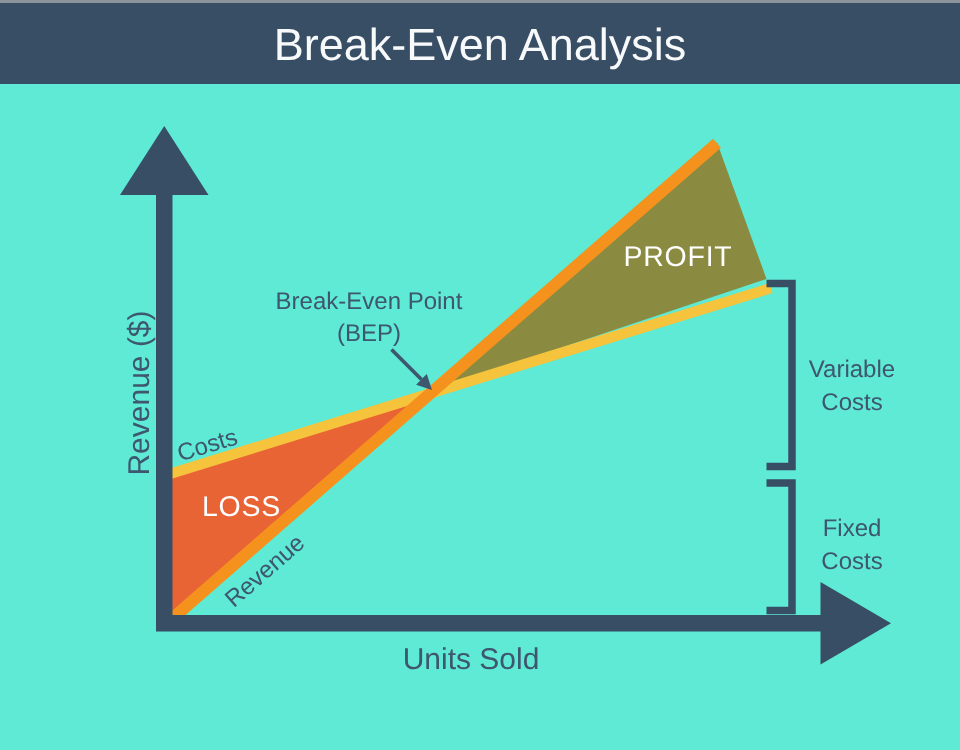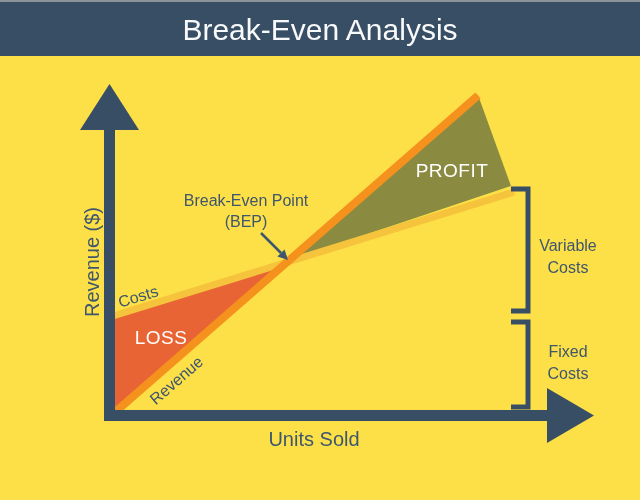--- a/index.html
+++ b/index.html
@@ -1,16 +1,16 @@
 <!DOCTYPE html>
 <html><head>
 <meta charset="utf-8">
 <style>
   html,body{margin:0;padding:0;background:#ffffff;}
-  .stage{width:640px;height:500px;position:relative;overflow:hidden;background:#fde047;}
+  .stage{width:640px;height:500px;position:relative;overflow:hidden;background:#5eead4;}
   svg{display:block;}
   svg text{font-family:"Liberation Sans","DejaVu Sans",sans-serif;}
   .title-text{font-size:30px;fill:#f8f9fa;}
   .axis-label{font-size:20px;}
   .small-label{font-size:16px;}
   .region-label{font-size:19px;fill:#ffffff;letter-spacing:0.5px;}
   .mid{text-anchor:middle;}
 </style>
 </head>
 <body>

